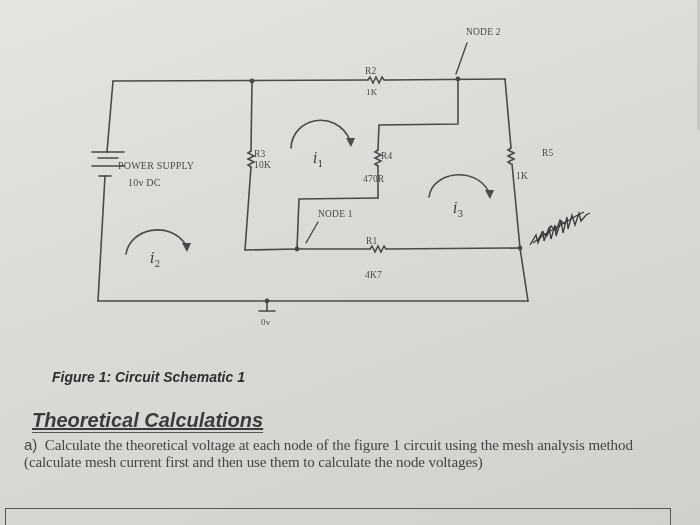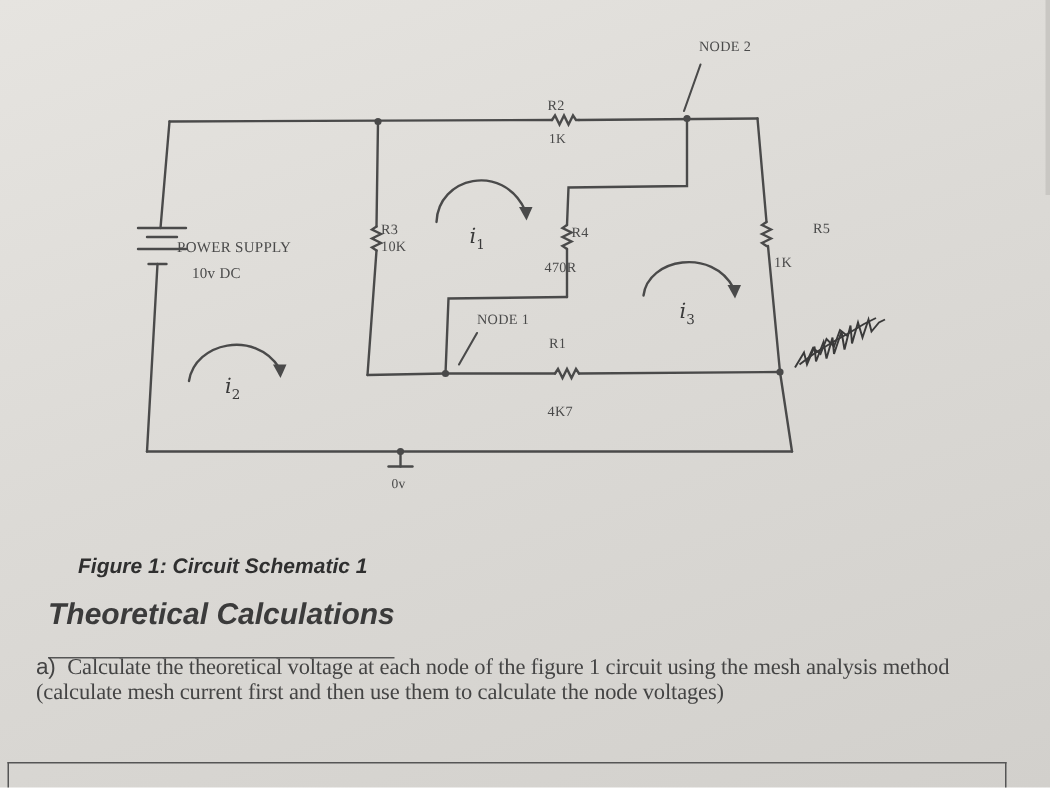--- a/index.html
+++ b/index.html
@@ -23,24 +23,24 @@
     position: absolute; font-family: "DejaVu Serif", serif; font-style: italic;
     font-size: 14px; color: #3a3a3a;
   }
   .mesh-lbl sub { font-size: 9px; font-style: normal; }
   .caption {
     position: absolute; left: 52px; top: 369px;
     font-family: "Liberation Sans", sans-serif; font-weight: bold; font-style: italic;
     font-size: 14px; color: #2f2f2f;
   }
   .section-title {
-    position: absolute; left: 32px; top: 398px;
+    position: absolute; left: 32px; top: 408px;
     font-family: "Liberation Sans", sans-serif; font-weight: bold; font-style: italic;
     font-size: 20px; color: #3b3b3b;
-    border-bottom: 1.5px solid #555; padding-bottom: 16px; line-height: 24px;
+    border-bottom: 1.5px solid #555; padding-bottom: 0; line-height: 24px; text-decoration: underline;
   }
   .question {
     position: absolute; left: 24px; top: 436px; width: 640px;
     font-family: "Liberation Serif", serif; font-size: 15px; line-height: 17px;
     color: #444; letter-spacing: -0.1px;
   }
   .question .qmark { font-family: "Liberation Sans", sans-serif; margin-right: 4px; }
   .question .qtext { }
   .answer-box {
     position: absolute; left: 5px; top: 508px; width: 664px; height: 30px;
@@ -116,21 +116,21 @@
     <path d="M538 241 l4 -9 l5 4 l4 -10 l5 5 l4 -11 l5 4"></path>
   </g>
 </svg>
 
 <div class="lbl" style="left:466px;top:27px;">NODE 2</div>
 <div class="lbl" style="left:318px;top:209px;">NODE 1</div>
 <div class="lbl" style="left:118px;top:150px;font-size:10px;margin-top:10px;">POWER SUPPLY</div>
 <div class="lbl" style="left:128px;top:177px;font-size:10px;">10v DC</div>
 <div class="lbl" style="left:261px;top:317px;font-size:9px;">0v</div>
 
-<div class="lbl" style="left:366px;top:225px;">R1</div>
+<div class="lbl" style="left:366px;top:236px;">R1</div>
 <div class="lbl" style="left:365px;top:270px;">4K7</div>
 <div class="lbl" style="left:365px;top:66px;text-align:right;">R2</div>
 <div class="lbl" style="left:366px;top:87px;font-size:9px;">1K</div>
 <div class="lbl" style="left:254px;top:149px;">R3</div>
 <div class="lbl" style="left:254px;top:160px;">10K</div>
 <div class="lbl" style="left:381px;top:151px;">R4</div>
 <div class="lbl" style="left:363px;top:174px;font-family:Liberation Serif, serif;">470R</div>
 <div class="lbl" style="left:514px;top:148px;padding-left:28px;">R5</div>
 <div class="lbl" style="left:516px;top:171px;">1K</div>
 

